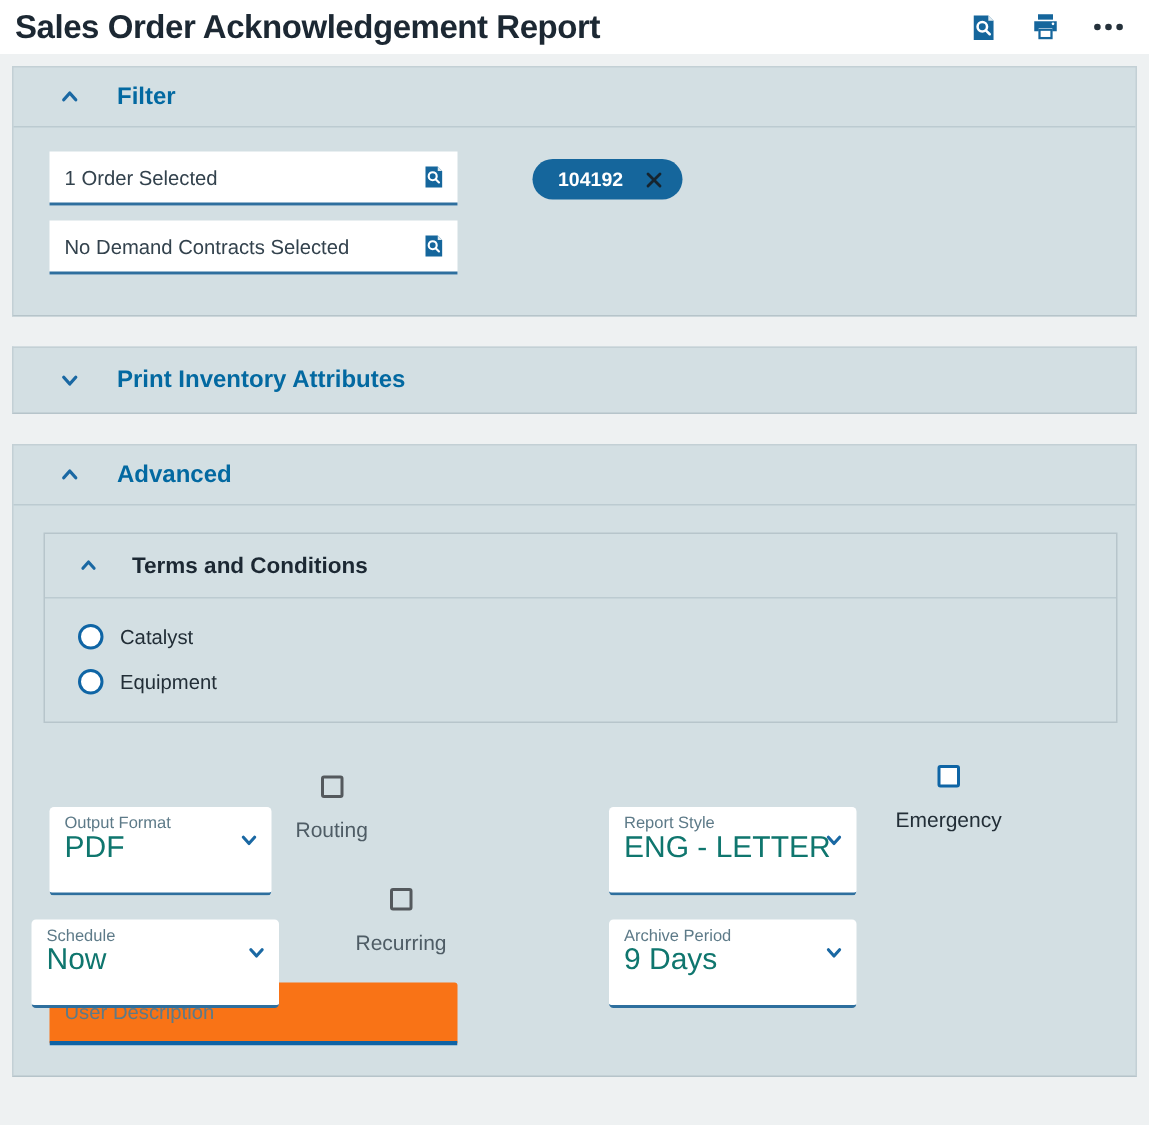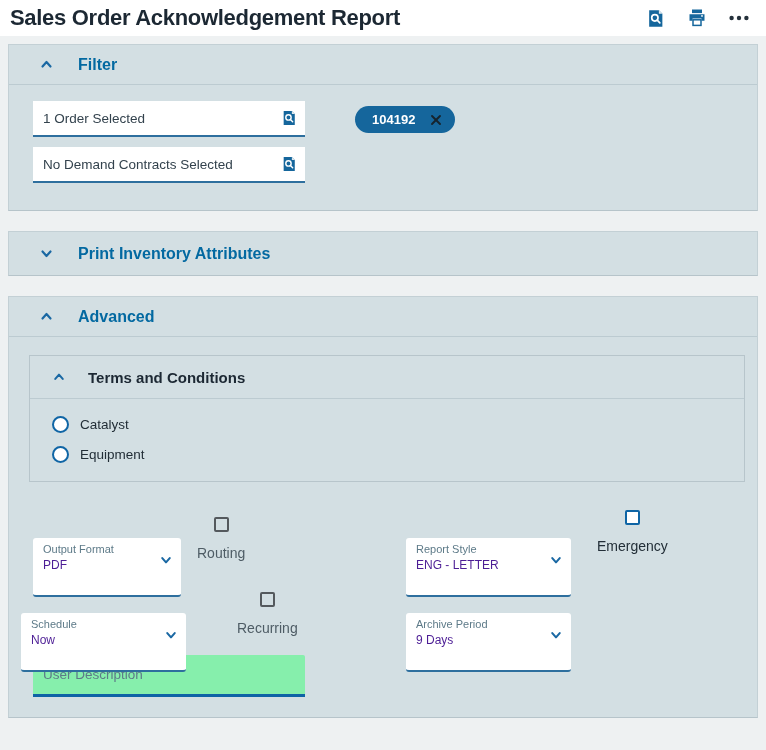--- a/index.html
+++ b/index.html
@@ -99,21 +99,21 @@
   .row1 { margin-top: 20px; }
   .row2 { margin-top: 32px; }
 
   .dropdown {
     position: absolute; top: 0; height: 59px;
     background: #fff; border-radius: 3px;
     border-bottom: 2px solid #2e6f9e;
     padding: 5px 26px 0 10px; cursor: pointer; margin-top: 36px;
   }
   .dd-label { font-size: 11px; color: #5d7a88; line-height: 13px; white-space: nowrap; }
-  .dd-value { font-size: 12px; color: #4c1d95; line-height: 19px; white-space: nowrap; }
+  .dd-value { font-size: 20px; color: #0f766e; line-height: 19px; white-space: nowrap; }
   .dd-chevron { position: absolute; right: 8px; top: 15px; }
   #dd-output   { left: 24px;  width: 148px; }
   #dd-report   { left: 397px; width: 165px; }
   #dd-schedule { left: 12px;  width: 165px; }
   #dd-archive  { left: 397px; width: 165px; }
 
   .check-group { position: absolute; display: flex; align-items: center; gap: 13px; cursor: pointer; flex-direction: column; }
   .checkbox { width: 15px; height: 15px; border-radius: 2px; flex: 0 0 auto; }
   .check-group.gray .checkbox { border: 2px solid #54595d; background: transparent; }
   .check-group.gray .check-label { color: #4e5c65; }
@@ -121,21 +121,21 @@
   .check-group.blue .check-label { color: #222e37; }
   .check-label { font-size: 14px; }
   #chk-routing   { left: 188px; top: 15px; }
   #chk-emergency { left: 588px; top: 8px; }
   #chk-recurring { left: 228px; top: 15px; }
 
   .user-desc {
     display: block;
     margin: 35px 0 0 24px;
     width: 272px; height: 42px;
-    background: #86efac;
+    background: #f97316;
     border: none; border-bottom: 3px solid #0e63a5;
     border-radius: 2px 2px 0 0;
     padding: 0 10px;
     font-size: 13.5px; color: #33424d;
     font-family: inherit; outline: none;
   }
   .user-desc::placeholder { color: #5d7a88; opacity: 1; }
 </style>
 </head>
 <body>

